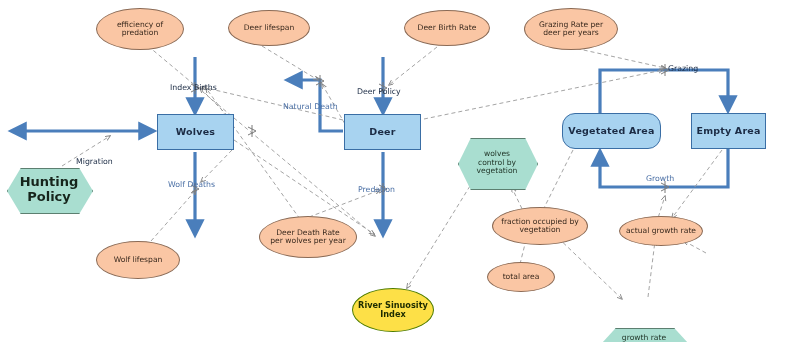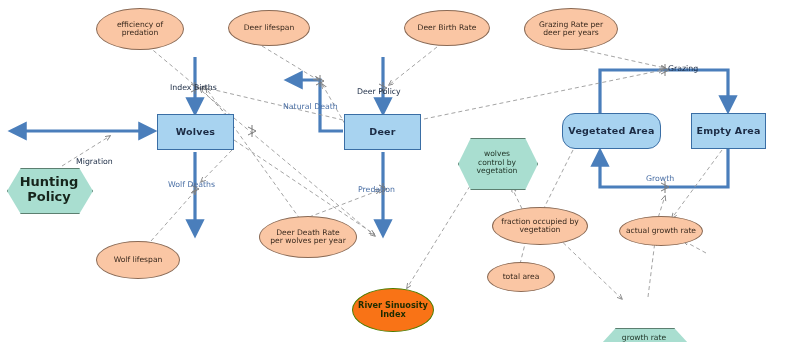--- a/index.html
+++ b/index.html
@@ -10,21 +10,21 @@
   .node{position:absolute;box-sizing:border-box;display:flex;align-items:center;
         justify-content:center;text-align:center;line-height:1.12;}
 
   
   .stock{background:#a8d3f0;border:1.3px solid #3a6ea5;color:#1b2b44;
          font-weight:bold;font-size:9.5px;letter-spacing:.2px;}
 
   
   .ell{background:#fac6a4;border:1.2px solid #8a6a55;border-radius:50%;
        color:#3a2a1e;font-size:7.6px;}
-  .ell.green{background:#f97316;border-color:#4f7d00;color:#1d2c00;font-weight:bold;font-size:8.2px;}
+  .ell.green{background:#fde047;border-color:#4f7d00;color:#1d2c00;font-weight:bold;font-size:8.2px;}
 
   
   .hex{color:#1f3326;font-size:7.6px;}
   .hex .hexbg{position:absolute;left:0;top:0;width:100%;height:100%;
         background:#a9ded0;border:1.2px solid #5c7f70;
         clip-path:polygon(16% 0,84% 0,100% 50%,84% 100%,16% 100%,0 50%);}
   .hex .hextxt{position:relative;z-index:2;padding:0 6px;}
   .hex.bold .hextxt{font-weight:bold;font-size:13px;color:#16241b;}
 
   

